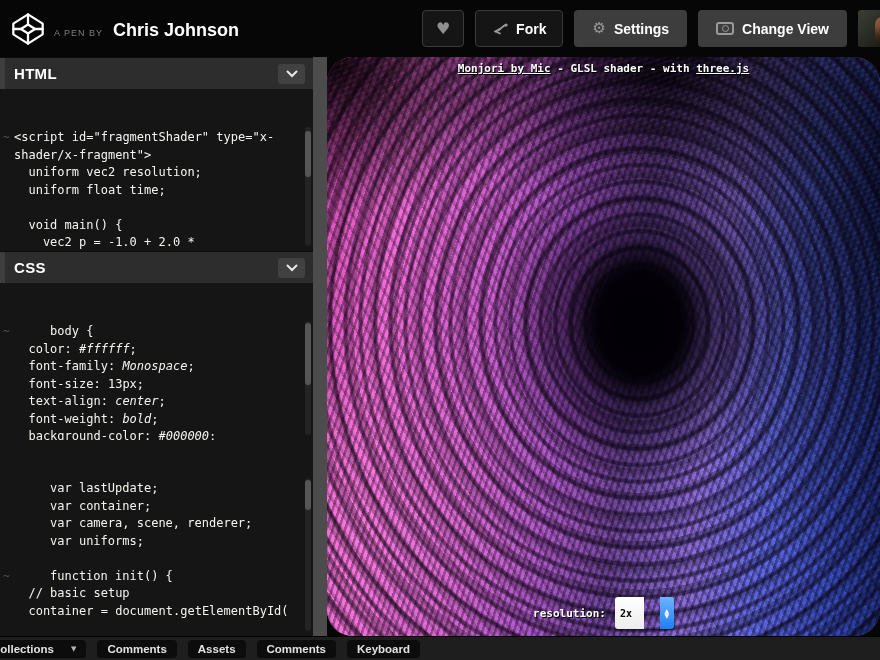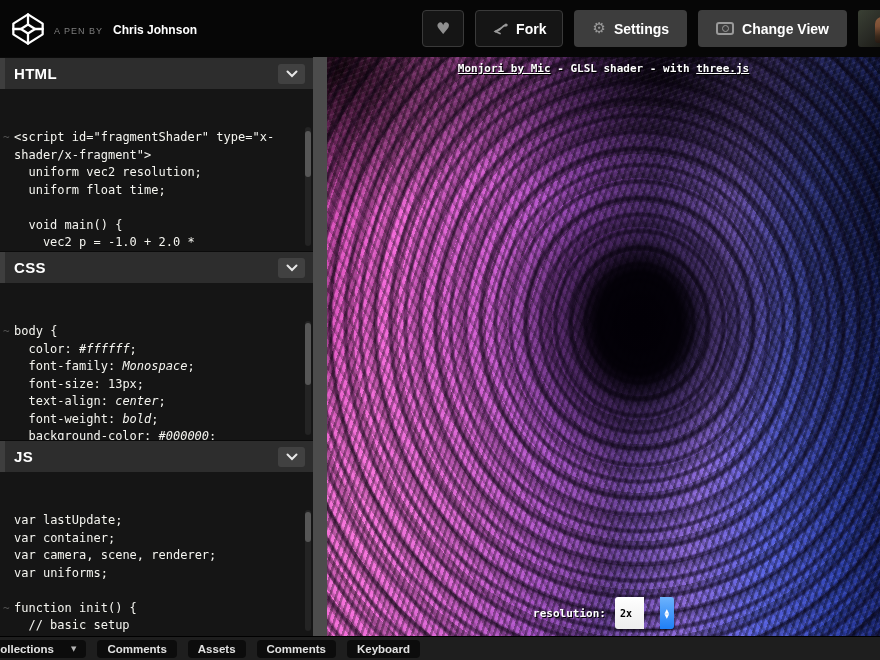--- a/index.html
+++ b/index.html
@@ -6,21 +6,21 @@
   html, body { width: 880px; height: 660px; overflow: hidden; background: #000; }
   body { font-family: "Liberation Sans", sans-serif; }
   .app { width: 880px; height: 660px; display: flex; flex-direction: column; background: #060606; }
 
   
   .header { height: 57px; flex: none; display: flex; align-items: center; padding-left: 12px; background: #060606; position: relative; overflow: hidden; }
   .logo { width: 32px; height: 32px; flex: none; }
   .title-block { margin-left: 10px; }
   .page-title { font-size: 19px; font-weight: bold; color: #fff; letter-spacing: .2px; }
   .byline { margin-top: 3px; font-size: 9px; color: #7d7d7d; letter-spacing: 1px; text-transform: uppercase; display: flex; align-items: baseline; gap: 10px; }
-  .byline .author { font-size: 12px; font-weight: bold; color: #fff; letter-spacing: 0; text-transform: none; text-decoration: none; cursor: pointer; }
+  .byline .author { font-size: 18px; font-weight: bold; color: #fff; letter-spacing: 0; text-transform: none; text-decoration: none; cursor: pointer; }
   .header-actions { margin-left: auto; display: flex; align-items: center; gap: 11px; }
   .hbtn { height: 37px; border-radius: 4px; display: flex; align-items: center; justify-content: center; gap: 8px; color: #fff; font-size: 14px; font-weight: bold; cursor: pointer; border: 1px solid transparent; }
   .hbtn.dark { background: #151515; border-color: #3a3a3a; }
   .hbtn.grey { background: #3d3d3d; }
   .btn-love { width: 42px; }
   .btn-fork { padding: 0 16px; }
   .btn-settings, .btn-changeview { padding: 0 17px; }
   .heart-glyph { color: #8f8f8f; font-size: 16px; font-family: "DejaVu Sans", sans-serif; line-height: 1; }
   .gear-glyph { color: #9a9a9a; font-size: 15px; font-family: "DejaVu Sans", sans-serif; line-height: 1; }
   .view-icon { width: 18px; height: 13px; border: 2px solid #9a9a9a; border-radius: 3px; position: relative; }
@@ -40,38 +40,38 @@
   .editor-label { margin-left: 14px; font-size: 15px; font-weight: 800; color: #fff; letter-spacing: .3px; }
   .collapse-btn { position: absolute; right: 8px; top: 6px; width: 27px; height: 20px; background: #414141; border-radius: 3px; display: flex; align-items: center; justify-content: center; cursor: pointer; }
   .code { flex: 1; position: relative; padding: 5px 0 0 3px; font-family: "DejaVu Sans Mono", monospace; font-size: 12px; line-height: 17.5px; white-space: pre; background: #151515; overflow: hidden; }
   .code-line { display: flex; }
   .gutter { width: 11px; flex: none; color: #555; font-size: 11px; }
   .line-body span { color: #f5f5f0; }
   .tk-pln { color: #f5f5f0; }
   .tk-tag { color: #b0b0b0; }
   .tk-attr { color: #cda869; }
   .tk-str { color: #8f9d6a; }
-  .tk-kw { color: #cda869; }
+  .tk-kw { color: #cda869; margin-left: 36px; }
   .tk-var { color: #7587a6; }
   .tk-fn { color: #7587a6; }
   .tk-com { color: #5f5a60; }
   .tk-prop { color: #c2c2c2; }
   .tk-val { color: #cda869; font-style: italic; }
   .tk-num { color: #cf6a4c; }
   .tk-meth { color: #9b859d; }
   .scroll-track { position: absolute; right: 2px; top: 38px; bottom: 5px; width: 6px; background: #242424; border-radius: 3px; }
   .scroll-thumb { position: absolute; right: 2px; width: 6px; background: #565656; border-radius: 3px; }
   .editor-html .scroll-thumb { top: 42px; height: 46px; }
   .editor-css .scroll-thumb { top: 40px; height: 62px; }
   .editor-js .scroll-thumb { top: 40px; height: 30px; }
 
   .divider { width: 14px; flex: none; background: #4c4c4c; cursor: col-resize; }
 
   
-  .preview { flex: 1; position: relative; background: #404040; overflow: hidden; }
+  .preview { flex: 1; position: relative; background: #404040; overflow: hidden; border-radius: 26px; }
   .shader {
     position: absolute; inset: 0;
     background:
       radial-gradient(ellipse 70px 85px at 56.5% 46%, rgba(2,0,6,1) 0%, rgba(2,0,6,.95) 60%, rgba(2,0,6,0) 100%),
       radial-gradient(ellipse 135px 155px at 56.5% 46%, rgba(6,2,12,.9) 0%, rgba(10,4,18,.5) 60%, rgba(0,0,0,0) 100%),
       repeating-radial-gradient(ellipse 300px 330px at 56.5% 46%, rgba(0,0,0,0) 0px, rgba(0,0,0,0) 6px, rgba(8,2,14,.5) 8px, rgba(8,2,14,.5) 10px, rgba(0,0,0,0) 12px, rgba(0,0,0,0) 15px),
       repeating-radial-gradient(ellipse 600px 660px at 56.5% 46%, rgba(0,0,0,.28) 0px, rgba(0,0,0,.28) 3px, rgba(0,0,0,0) 10px, rgba(0,0,0,0) 22px),
       repeating-linear-gradient(108deg, rgba(0,0,0,.33) 0px, rgba(0,0,0,.33) 2px, rgba(0,0,0,0) 3px, rgba(0,0,0,0) 6px),
       repeating-linear-gradient(55deg, rgba(0,0,0,.22) 0px, rgba(0,0,0,.22) 2px, rgba(0,0,0,0) 4px, rgba(0,0,0,0) 9px),
       repeating-linear-gradient(160deg, rgba(255,255,255,.06) 0px, rgba(255,255,255,.06) 1px, rgba(0,0,0,0) 2px, rgba(0,0,0,0) 5px),
@@ -174,29 +174,20 @@
           </span>
         </div>
         <div class="code">
           <div class="code-lines"><div class="code-line"><span class="gutter">~</span><span class="line-body"><span class="tk-kw">body</span><span class="tk-pln"> {</span></span></div><div class="code-line"><span class="gutter"> </span><span class="line-body"><span class="tk-prop">  color</span><span class="tk-pln">: </span><span class="tk-val">#ffffff</span><span class="tk-pln">;</span></span></div><div class="code-line"><span class="gutter"> </span><span class="line-body"><span class="tk-prop">  font-family</span><span class="tk-pln">: </span><span class="tk-val">Monospace</span><span class="tk-pln">;</span></span></div><div class="code-line"><span class="gutter"> </span><span class="line-body"><span class="tk-prop">  font-size</span><span class="tk-pln">: </span><span class="tk-num">13px</span><span class="tk-pln">;</span></span></div><div class="code-line"><span class="gutter"> </span><span class="line-body"><span class="tk-prop">  text-align</span><span class="tk-pln">: </span><span class="tk-val">center</span><span class="tk-pln">;</span></span></div><div class="code-line"><span class="gutter"> </span><span class="line-body"><span class="tk-prop">  font-weight</span><span class="tk-pln">: </span><span class="tk-val">bold</span><span class="tk-pln">;</span></span></div><div class="code-line"><span class="gutter"> </span><span class="line-body"><span class="tk-prop">  background-color</span><span class="tk-pln">: </span><span class="tk-val">#000000</span><span class="tk-pln">;</span></span></div></div>
           <div class="scroll-track"></div>
           <div class="scroll-thumb"></div>
         </div>
       </div>
 
       <div class="editor editor-js">
-        <div class="editor-header">
-          <span class="header-accent"></span>
-          <span class="editor-label">JS</span>
-          <span class="collapse-btn">
-            <svg width="12" height="8" viewBox="0 0 12 8">
-                <polyline points="1.5,1.5 6,6 10.5,1.5" fill="none" stroke="#e8e8e8" stroke-width="2" stroke-linecap="round"></polyline>
-              </svg>
-          </span>
-        </div>
         <div class="code">
           <div class="code-lines"><div class="code-line"><span class="gutter"> </span><span class="line-body"><span class="tk-kw">var </span><span class="tk-var">lastUpdate</span><span class="tk-pln">;</span></span></div><div class="code-line"><span class="gutter"> </span><span class="line-body"><span class="tk-kw">var </span><span class="tk-var">container</span><span class="tk-pln">;</span></span></div><div class="code-line"><span class="gutter"> </span><span class="line-body"><span class="tk-kw">var </span><span class="tk-var">camera</span><span class="tk-pln">, </span><span class="tk-var">scene</span><span class="tk-pln">, </span><span class="tk-var">renderer</span><span class="tk-pln">;</span></span></div><div class="code-line"><span class="gutter"> </span><span class="line-body"><span class="tk-kw">var </span><span class="tk-var">uniforms</span><span class="tk-pln">;</span></span></div><div class="code-line"><span class="gutter"> </span><span class="line-body"></span></div><div class="code-line"><span class="gutter">~</span><span class="line-body"><span class="tk-kw">function </span><span class="tk-fn">init</span><span class="tk-pln">() {</span></span></div><div class="code-line"><span class="gutter"> </span><span class="line-body"><span class="tk-com">  // basic setup</span></span></div><div class="code-line"><span class="gutter"> </span><span class="line-body"><span class="tk-var">  container</span><span class="tk-pln"> = </span><span class="tk-pln">document</span><span class="tk-pln">.</span><span class="tk-meth">getElementById</span><span class="tk-pln">(</span></span></div></div>
           <div class="scroll-track"></div>
           <div class="scroll-thumb"></div>
         </div>
       </div>
     </div>
 
     <div class="divider"></div>
 

